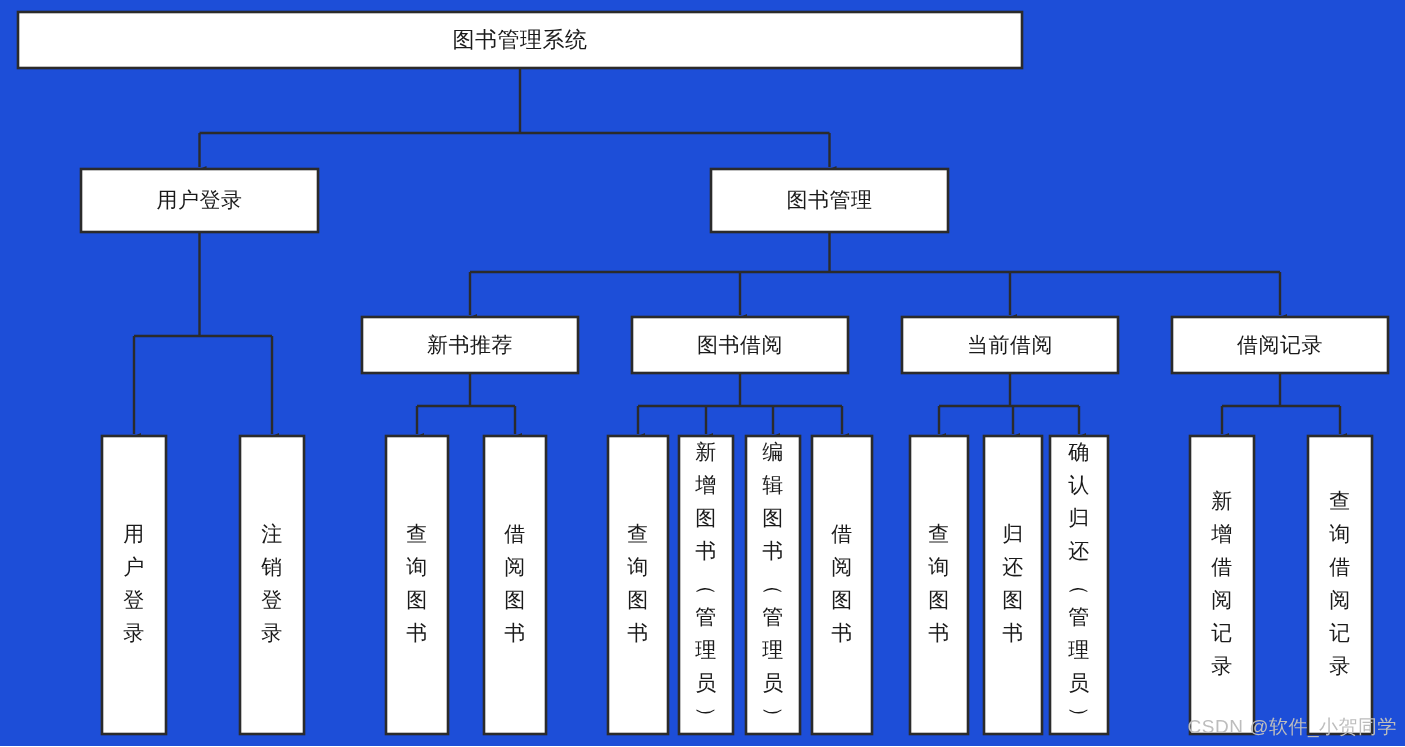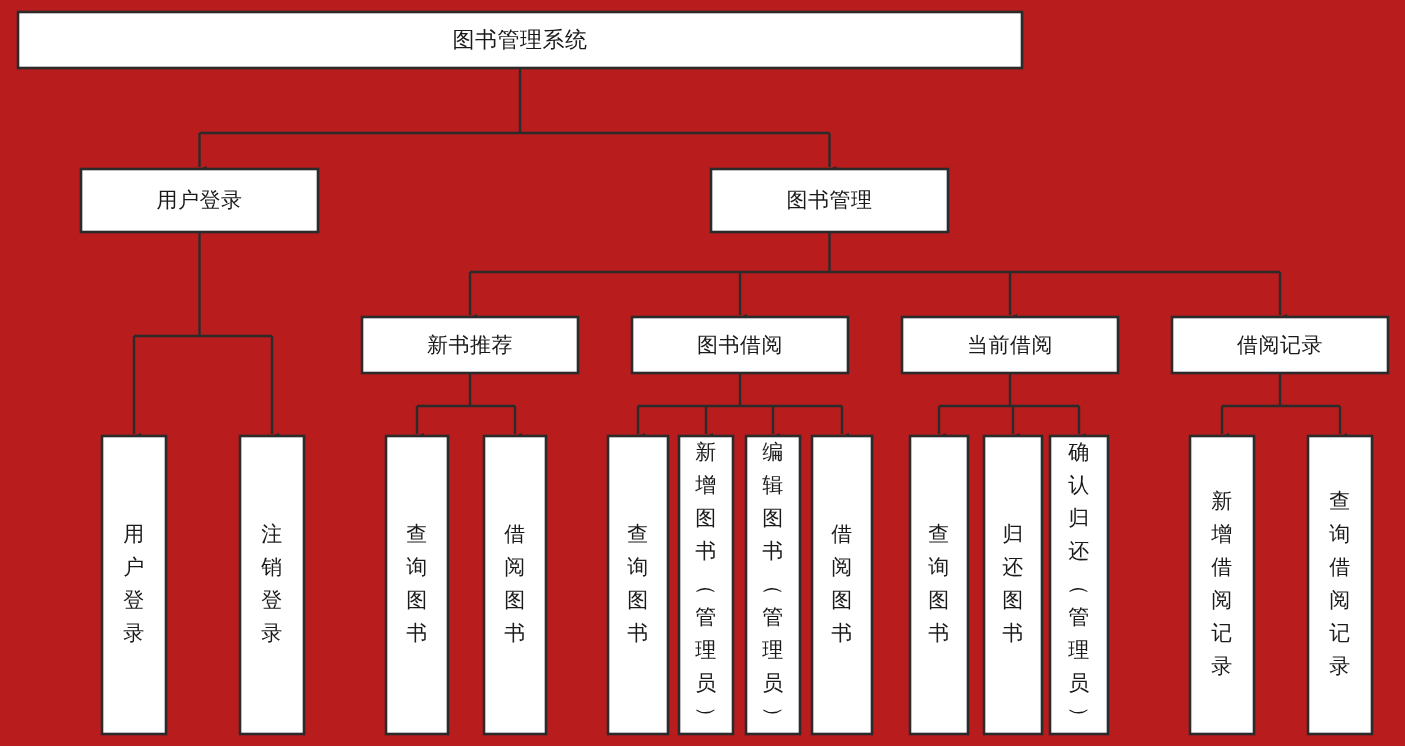--- a/index.html
+++ b/index.html
@@ -11,21 +11,21 @@
   body {
     width: 1405px;
     height: 747px;
     font-family: "Liberation Sans", "DejaVu Sans", sans-serif;
     overflow: hidden;
   }
   #diagram-root {
     position: relative;
     width: 1405px;
     height: 746px;
-    background: #b91c1c;
+    background: #1d4ed8;
   }
   svg#tree-svg {
     position: absolute;
     left: 0;
     top: 0;
     width: 1405px;
     height: 747px;
     display: block;
   }
   .node-box {
@@ -273,14 +273,15 @@
             <text x="1340" y="535.5" class="node-label" dominant-baseline="middle" text-anchor="middle">询</text>
             <text x="1340" y="568.5" class="node-label" dominant-baseline="middle" text-anchor="middle">借</text>
             <text x="1340" y="601.5" class="node-label" dominant-baseline="middle" text-anchor="middle">阅</text>
             <text x="1340" y="634.5" class="node-label" dominant-baseline="middle" text-anchor="middle">记</text>
             <text x="1340" y="667.5" class="node-label" dominant-baseline="middle" text-anchor="middle">录</text>
           </g>
         </g>
       </g>
   </svg>
 
+  <div class="watermark">CSDN @软件_小贺同学</div>
 
 </div>
 
 </body></html>

